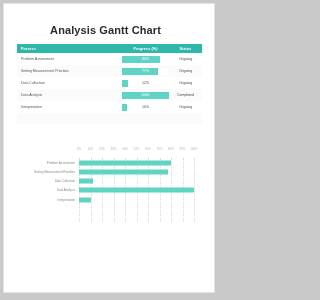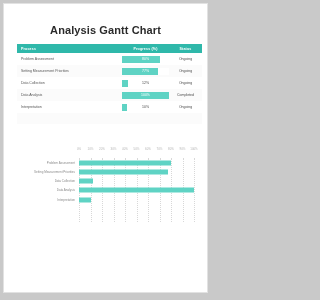--- a/index.html
+++ b/index.html
@@ -7,20 +7,21 @@
     width:213px;height:300px;
     background:#c9c9c9;
     font-family:"Liberation Sans", sans-serif;
     overflow:hidden;
   }
   .page{
     position:absolute;left:4px;top:4px;
     width:203px;height:288px;
     background:#ffffff;
     box-shadow:0 0 0 1px #e2e2e2;
+    padding-left:7px;
   }
   .title{
     position:absolute;left:0;top:20px;width:203px;
     text-align:center;
     font-size:11px;font-weight:bold;color:#2b2b2b;
     letter-spacing:0.1px;
   }
 
   
   .table{

